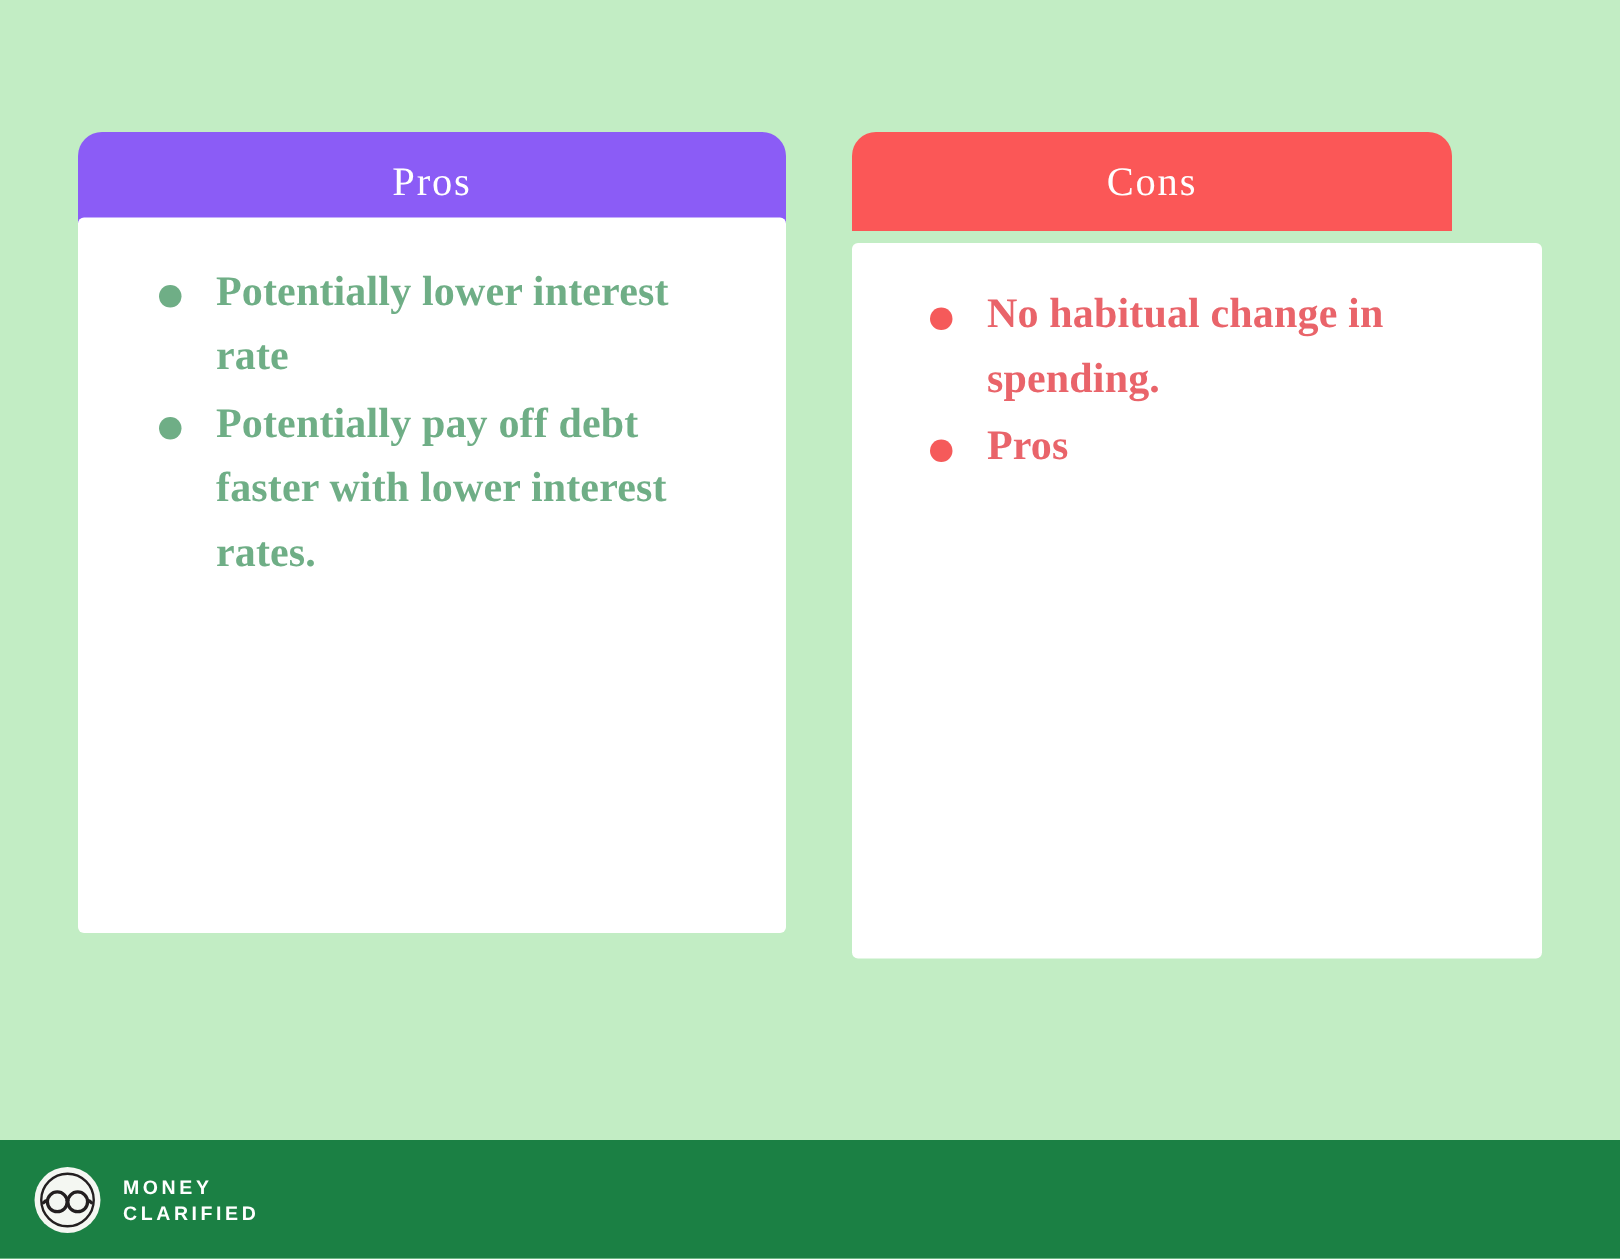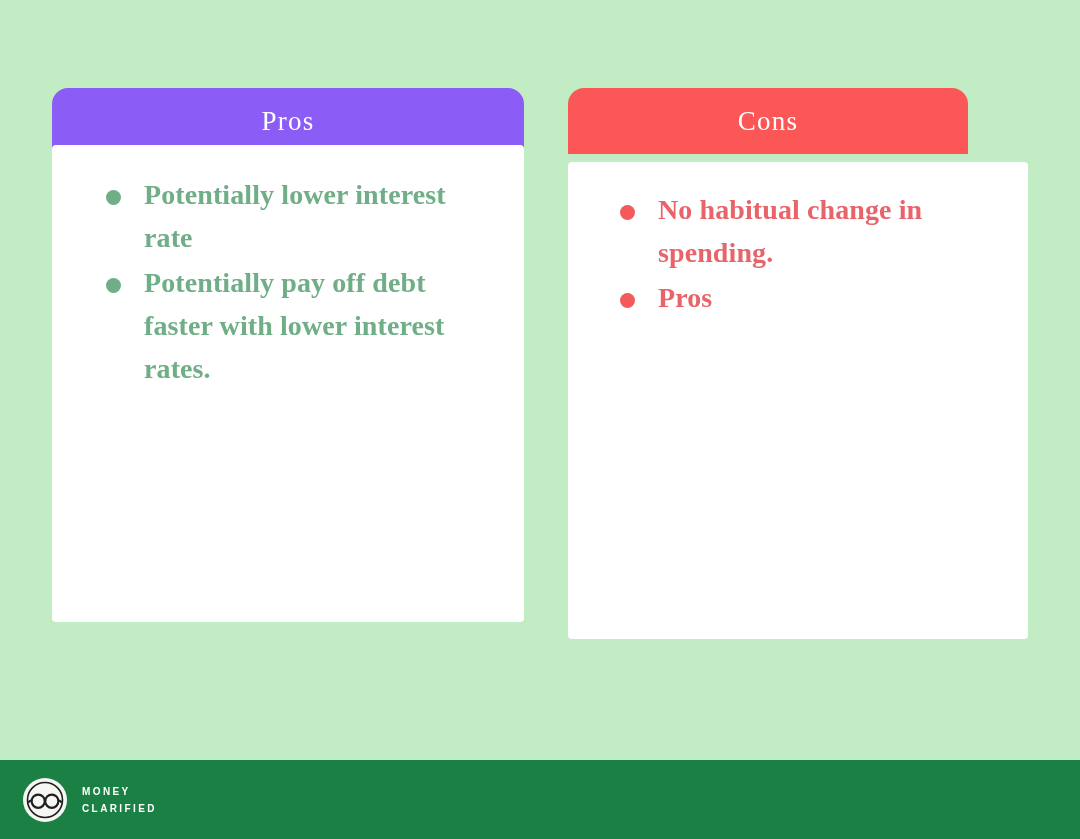--- a/index.html
+++ b/index.html
@@ -124,21 +124,21 @@
   .brand-mark {
     width: 46px;
     height: 46px;
     flex: 0 0 46px;
   }
   .brand-text {
     margin-left: 14px;
     color: #ffffff;
     font-family: "Liberation Sans", sans-serif;
     font-weight: bold;
-    font-size: 10px;
+    font-size: 13px;
     letter-spacing: 2.4px;
     line-height: 17px;
   }
   .brand-text div { display: block; }
 </style>
 </head>
 <body>
 
 <div class="canvas">
 

